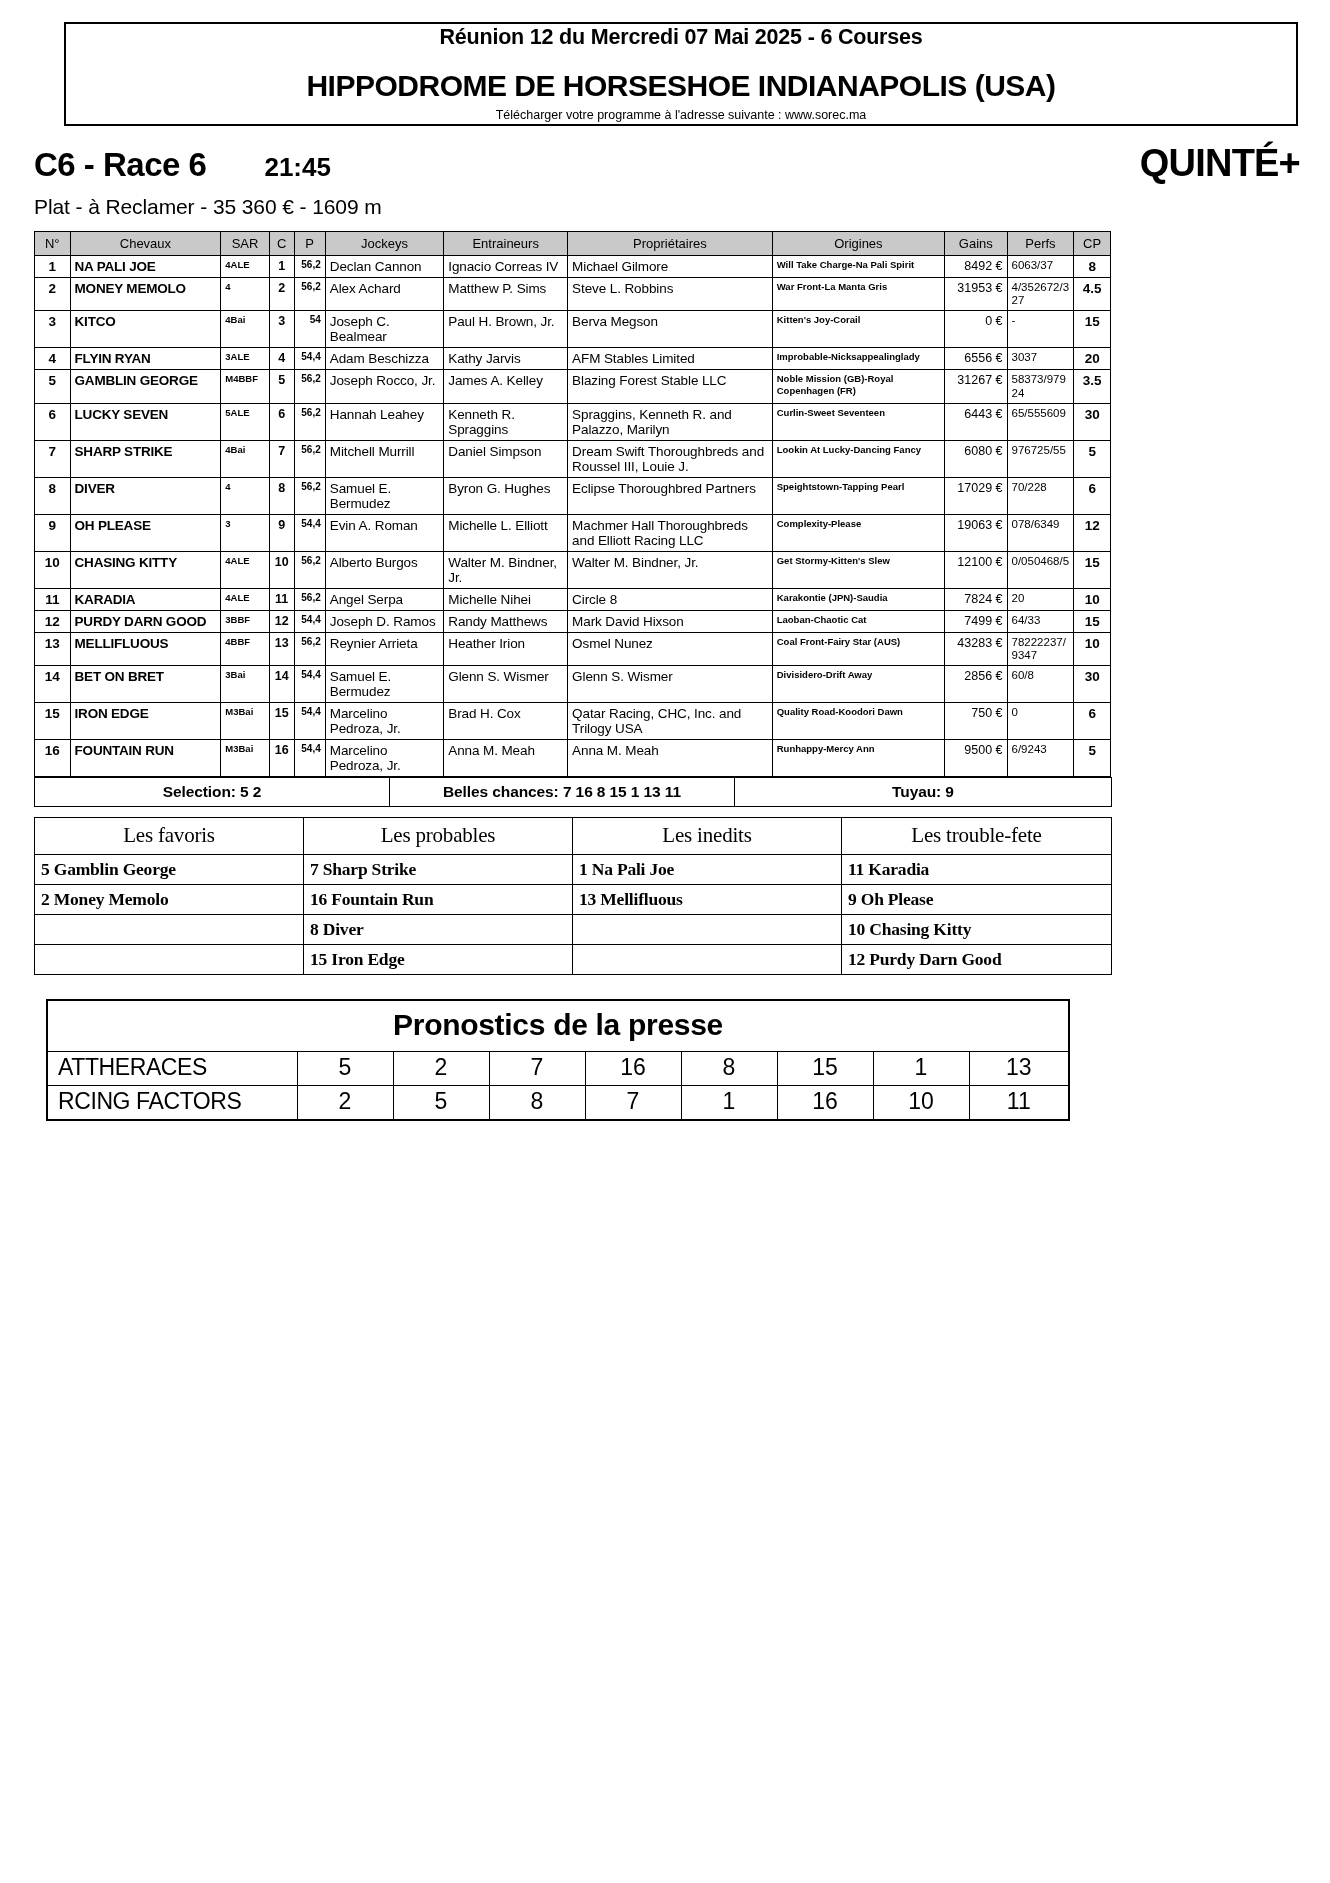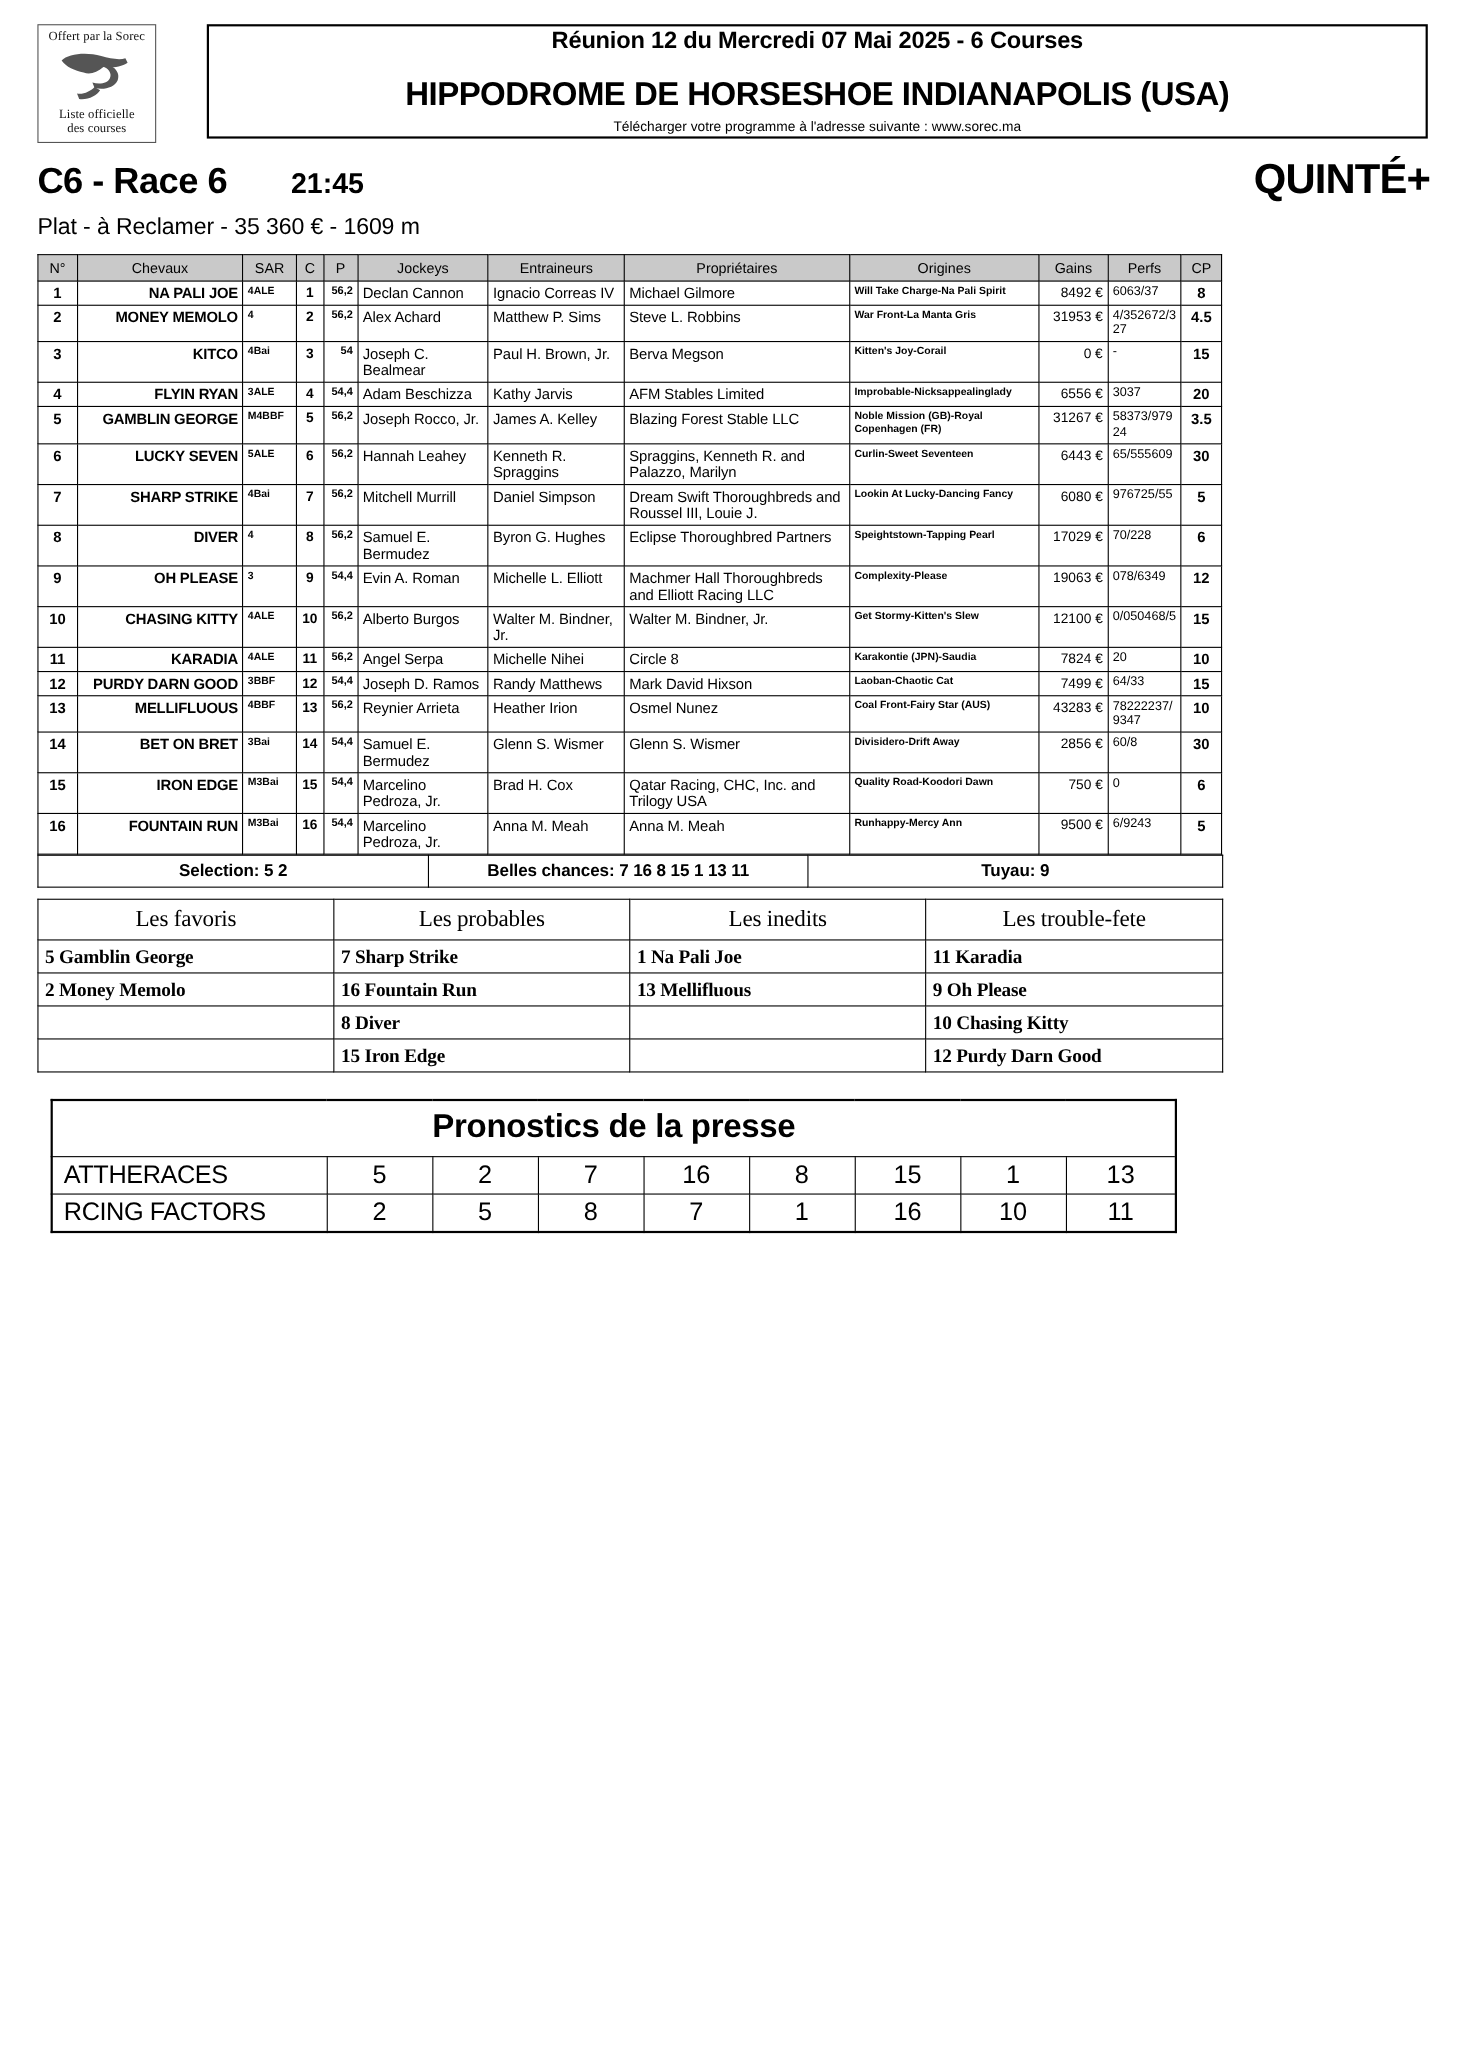--- a/index.html
+++ b/index.html
@@ -94,21 +94,21 @@
   }
   table.runners thead th {
     background: #c9c9c9;
     text-align: center;
     font-size: 13px;
     font-weight: normal;
     padding: 4px 2px;
     vertical-align: middle;
   }
   td.c-num { text-align: center; font-size: 13.5px; font-weight: bold; }
-  td.c-horse { font-size: 13.5px; font-weight: bold; letter-spacing: -.2px; text-align: right; }
+  td.c-horse { font-size: 13.5px; font-weight: bold; letter-spacing: -.2px; }
   td.c-sar { font-size: 9.5px; font-weight: bold; }
   td.c-c { text-align: center; font-size: 12.5px; font-weight: bold; }
   td.c-p { text-align: right; font-size: 10px; font-weight: bold; }
   td.c-jockey, td.c-trainer, td.c-owner { font-size: 13.5px; letter-spacing: -.1px; }
   td.c-origin { font-size: 9.5px; font-weight: bold; line-height: 1.25; }
   td.c-gains { font-size: 12.5px; text-align: right; white-space: nowrap; }
   td.c-perfs { font-size: 11.5px; word-break: break-all; line-height: 1.15; margin-left: 20px; }
   td.c-cp { text-align: center; font-size: 13.5px; font-weight: bold; }
 
   
@@ -170,32 +170,20 @@
   td.presse-val {
     font-size: 23px; text-align: center; padding: 2px 2px 4px 2px;
   }
 </style>
 </head>
 <body>
 
 <div class="page">
 
   <div class="header">
-    <div class="logo-box">
-      <div class="logo-top">Offert par la Sorec</div>
-      <svg class="logo-mark" viewBox="0 0 72 52">
-        <path d="M4 12 C10 6, 26 4, 40 8 C48 10, 56 12, 62 10 L64 14 C58 18, 48 19, 42 18 C36 23, 30 25, 24 23 C16 21, 8 18, 4 12 Z" fill="#555"></path>
-        <path d="M41 17 C46 19, 50 23, 48 28 C46 33, 38 34, 32 32 L34 37 C42 39, 52 37, 55 30 C58 22, 50 16, 43 15 Z" fill="#555"></path>
-        <path d="M34 36 C30 40, 24 43, 18 42 L20 47 C28 48, 36 44, 39 39 Z" fill="#555"></path>
-      </svg>
-      <div class="logo-bot">
-        <span>Liste officielle</span><br>
-        <span>des courses</span>
-      </div>
-    </div>
     <div class="title-box">
       <div class="title-line1">Réunion 12 du Mercredi 07 Mai 2025 - 6 Courses</div>
       <div class="title-line2">HIPPODROME DE HORSESHOE INDIANAPOLIS (USA)</div>
       <div class="title-line3">Télécharger votre programme à l'adresse suivante : www.sorec.ma</div>
     </div>
   </div>
 
   <div class="racehead">
     <div class="race-code">C6 - Race 6</div>
     <div class="race-time">21:45</div>

